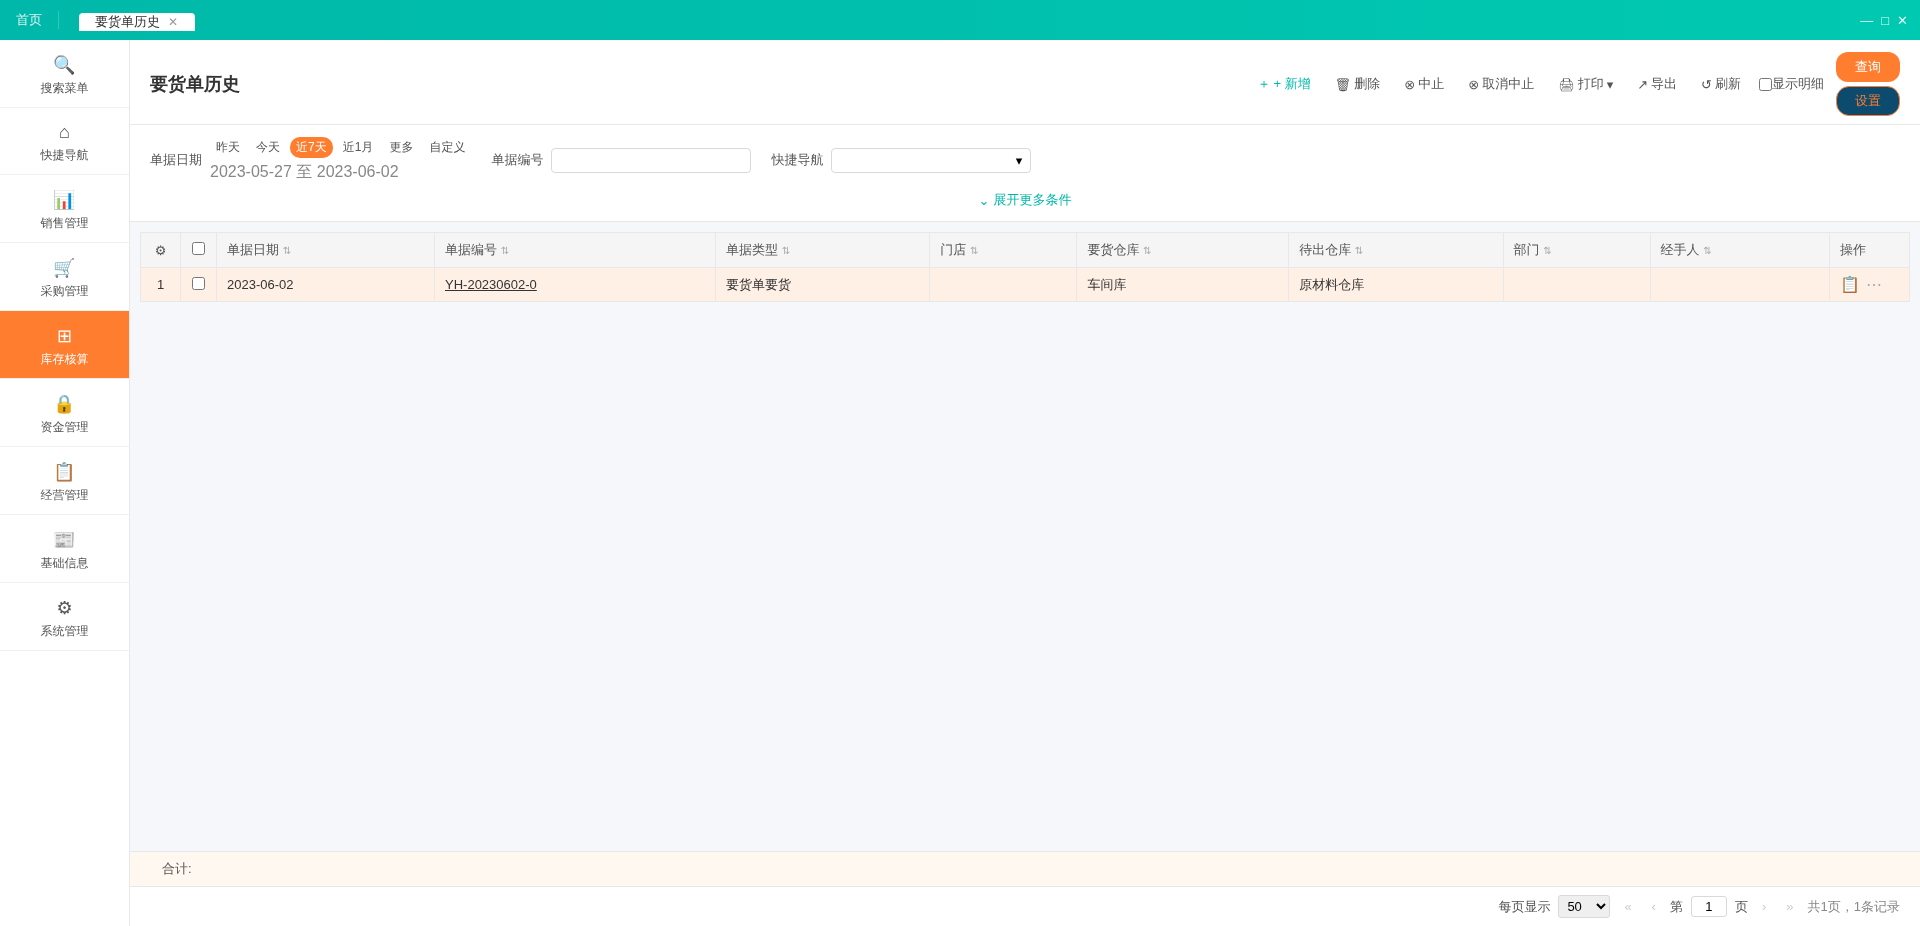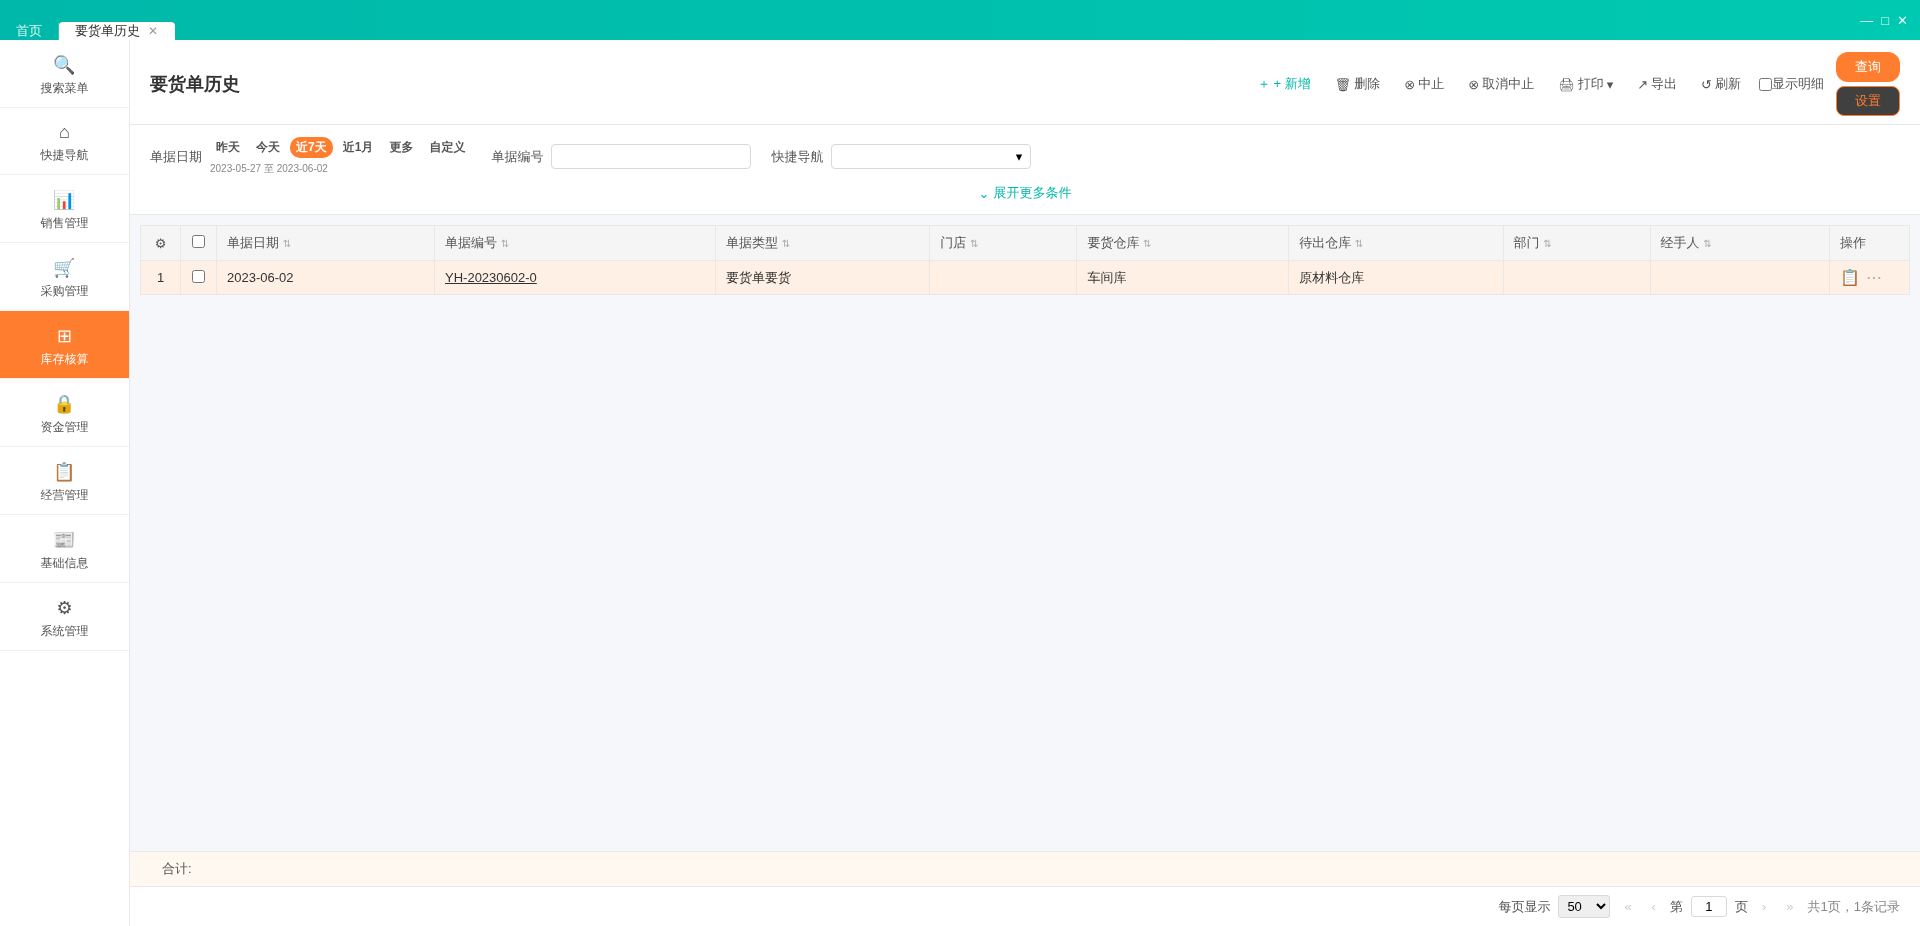--- a/index.html
+++ b/index.html
@@ -9,22 +9,23 @@
     .top-bar {
       height: 40px;
       background: linear-gradient(90deg, #00b8a9, #00c9b1);
       display: flex;
       align-items: center;
       padding: 0 0 0 0;
       flex-shrink: 0;
     }
     .top-bar-tabs {
       display: flex;
-      align-items: flex-end;
+      align-items: center;
       height: 100%;
+      gap: 20px;
     }
     .top-tab {
       padding: 0 16px;
       display: flex;
       align-items: center;
       color: rgba(255,255,255,0.85);
       cursor: pointer;
       font-size: 13px;
       border-right: 1px solid rgba(255,255,255,0.2);
     }
@@ -124,25 +125,25 @@
     .btn-query {
       background: #ff7d2e;
       color: #fff;
       border: none;
       padding: 6px 18px;
       border-radius: 12px;
       cursor: pointer;
       font-size: 13px;
     }
     .btn-settings {
-      background: #404040;
+      background: #0c4a6e;
       color: #ff7d2e;
       border: 1px solid #ff7d2e;
       padding: 5px 18px;
-      border-radius: 8px;
+      border-radius: 13px;
       cursor: pointer;
       font-size: 13px;
     }
     .show-detail-check { display: flex; align-items: center; gap: 0; color: #555; }
 
     
     .filter-area {
       background: #fff;
       padding: 12px 20px;
       border-bottom: 1px solid #e8e8e8;
@@ -159,27 +160,26 @@
       gap: 8px;
     }
     .filter-label { color: #555; white-space: nowrap; font-size: 13px; }
     .date-shortcuts { display: flex; gap: 4px; align-items: center; }
     .date-btn {
       padding: 2px 6px;
       border-radius: 10px;
       cursor: pointer;
       color: #555;
       font-size: 12px;
-      font-weight: bold;
     }
     .date-btn.active {
       background: #ff7d2e;
       color: #fff;
     }
-    .date-range-text { color: #888; font-size: 10px; margin-top: 2px; }
+    .date-range-text { color: #888; font-size: 16px; margin-top: 2px; }
     .filter-input {
       border: 1px solid #d9d9d9;
       border-radius: 4px;
       padding: 4px 8px;
       width: 200px;
       font-size: 13px;
       outline: none;
     }
     .filter-select-wrap {
       display: flex;

